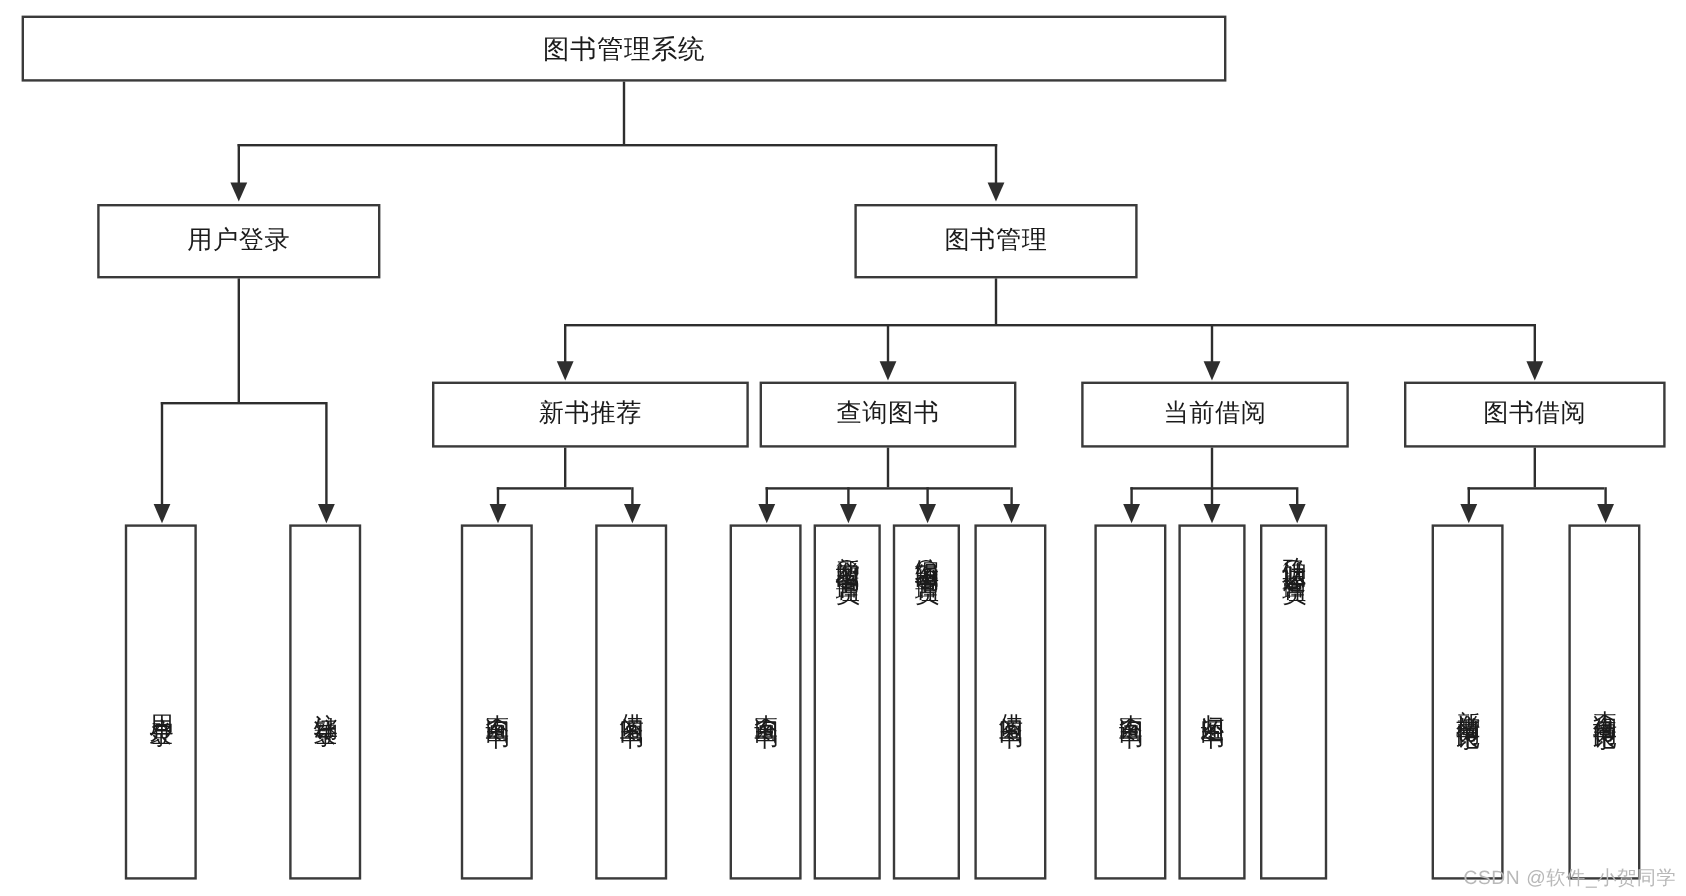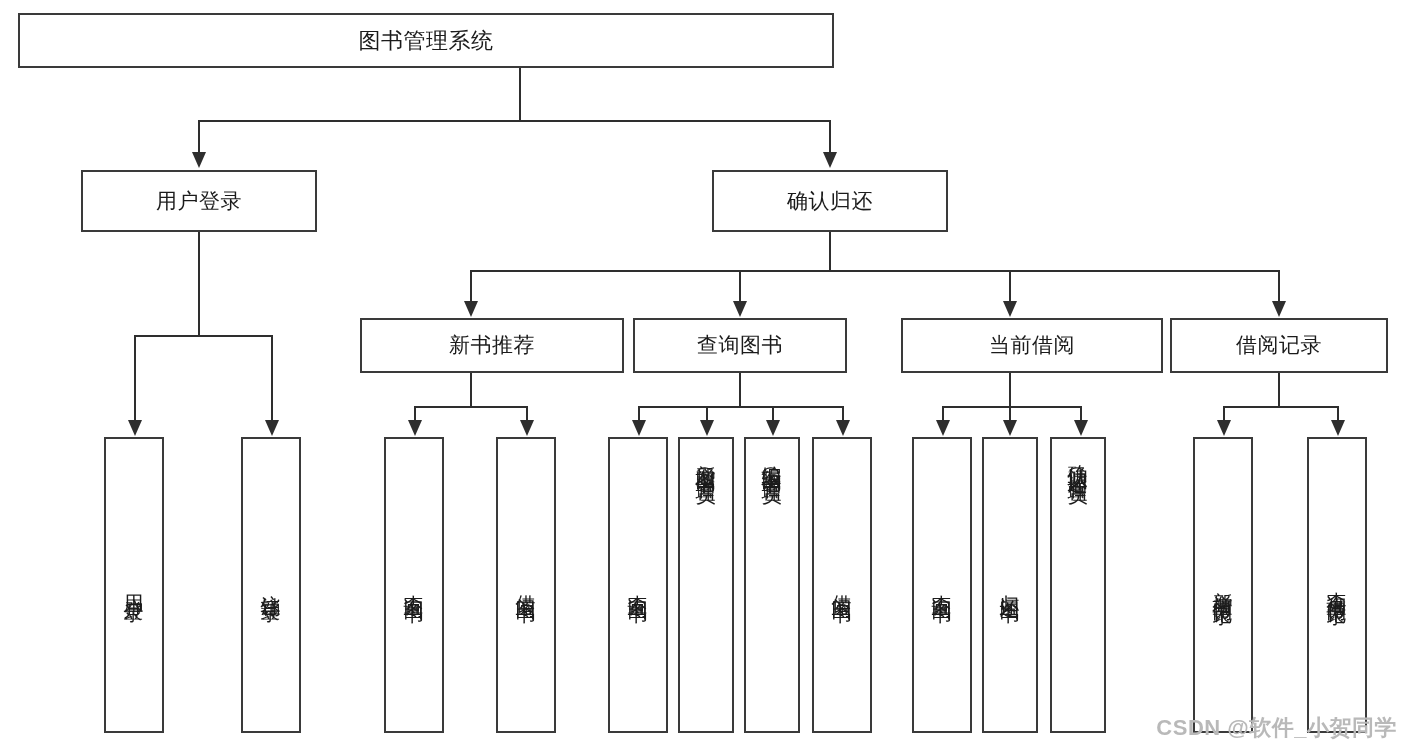--- a/index.html
+++ b/index.html
@@ -71,50 +71,49 @@
     border-left: 7px solid transparent;
     border-right: 7px solid transparent;
     border-top: 16px solid #2e2e2e;
   }
 
   
   #watermark {
     position: absolute;
     right: 8px;
     bottom: 4px;
-    font-size: 22px;
+    font-size: 16px;
     color: #b9b9b9;
     letter-spacing: 0.5px;
     white-space: nowrap;
     user-select: none;
-    font-weight: bold;
   }
 </style>
 </head>
 <body>
 
 <div id="canvas">
 
-  <div class="node root" style="left:18px; top:13px; width:816px; height:55px;">
+  <div class="node root" style="left:18px; top:13px; width:1004px; height:55px;">
     <span class="label">图书管理系统</span>
   </div>
 
   <div class="ln v" style="left:519px; top:68px; height:52px;"></div>
   <div class="ln h" style="left:198px; top:120px; width:633px;"></div>
   <div class="ln v" style="left:198px; top:120px; height:33px;"></div>
   <div class="arrow" style="left:192px; top:152px;"></div>
   <div class="ln v" style="left:829px; top:120px; height:33px;"></div>
   <div class="arrow" style="left:823px; top:152px;"></div>
 
   <div class="node" style="left:81px; top:170px; width:236px; height:62px;">
     <span class="label">用户登录</span>
   </div>
 
   <div class="node" style="left:712px; top:170px; width:236px; height:62px;">
-    <span class="label">确认归还</span>
+    <span class="label">图书管理</span>
   </div>
 
   <div class="ln v" style="left:198px; top:232px; height:103px;"></div>
   <div class="ln h" style="left:134px; top:335px; width:138px;"></div>
   <div class="ln v" style="left:134px; top:335px; height:86px;"></div>
   <div class="arrow" style="left:128px; top:420px;"></div>
   <div class="ln v" style="left:271px; top:335px; height:86px;"></div>
   <div class="arrow" style="left:265px; top:420px;"></div>
 
   <div class="ln v" style="left:829px; top:232px; height:38px;"></div>
@@ -131,25 +130,25 @@
 
   <div class="ln v" style="left:1278px; top:270px; height:32px;"></div>
   <div class="arrow" style="left:1272px; top:301px;"></div>
 
   <div class="node" style="left:360px; top:318px; width:264px; height:55px;">
     <span class="label">新书推荐</span>
   </div>
   <div class="node" style="left:633px; top:318px; width:214px; height:55px;">
     <span class="label">查询图书</span>
   </div>
-  <div class="node" style="left:901px; top:318px; width:262px; height:55px;">
+  <div class="node" style="left:901px; top:318px; width:223px; height:55px;">
     <span class="label">当前借阅</span>
   </div>
   <div class="node" style="left:1170px; top:318px; width:218px; height:55px;">
-    <span class="label">借阅记录</span>
+    <span class="label">图书借阅</span>
   </div>
 
   <div class="ln v" style="left:470px; top:373px; height:33px;"></div>
   <div class="ln h" style="left:414px; top:406px; width:112px;"></div>
   <div class="ln v" style="left:414px; top:406px; height:15px;"></div>
   <div class="arrow" style="left:408px; top:420px;"></div>
   <div class="ln v" style="left:526px; top:406px; height:15px;"></div>
   <div class="arrow" style="left:520px; top:420px;"></div>
 
   <div class="ln v" style="left:739px; top:373px; height:33px;"></div>

